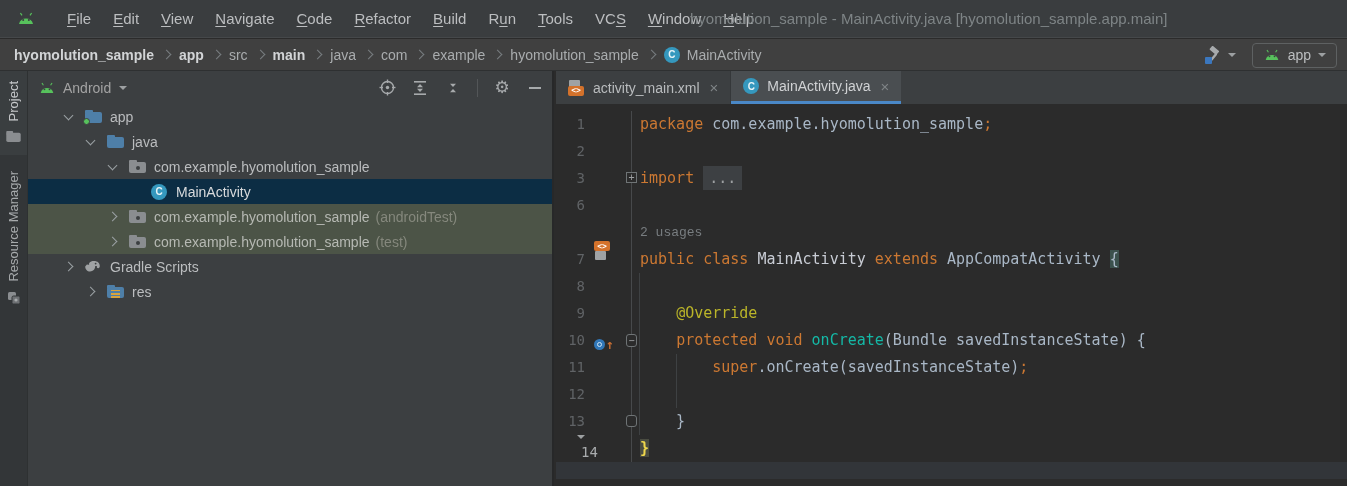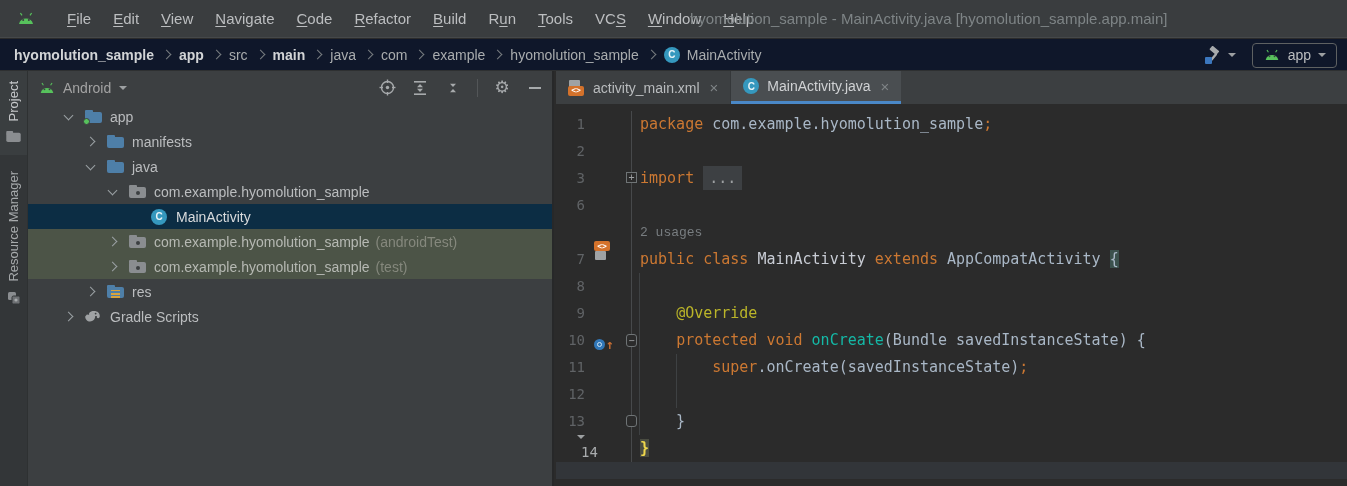--- a/index.html
+++ b/index.html
@@ -8,21 +8,21 @@
 
   
   .menubar { position:absolute; left:0; top:0; width:1347px; height:38px; background:#3A3D3F;
              border-bottom:1px solid #45484A; display:flex; align-items:center; }
   .menubar .logo { margin-left:16px; margin-right:20px; display:flex; }
   .menu-item { padding:0 11px; font-size:15px; color:#BCBEC0; cursor:default; }
   .menu-item u { text-underline-offset:2px; }
   .win-title { position:absolute; left:690px; top:0; height:38px; line-height:38px; font-size:15px; color:#7E8486; }
 
   
-  .navbar { position:absolute; left:0; top:39px; width:1347px; height:32px; background:#0f172a;
+  .navbar { position:absolute; left:0; top:39px; width:1347px; height:32px; background:#404040;
             border-bottom:1px solid #2E3031; display:flex; align-items:center; padding-left:14px; }
   .crumb { font-size:14px; color:#A9ACAE; }
   .crumb.bold { font-weight:bold; color:#D2D4D6; }
   .crumb-sep { width:7px; height:7px; border-top:1.5px solid #787D80; border-right:1.5px solid #787D80;
                transform:rotate(45deg); margin:0 9px; flex:none; }
   .nav-right { position:absolute; right:10px; top:0; height:32px; display:flex; align-items:center; gap:16px; }
   .build-group { display:flex; align-items:center; gap:6px; }
   .caret { width:0; height:0; border-left:4px solid transparent; border-right:4px solid transparent;
            border-top:4px solid #9DA0A2; }
   .run-config { display:flex; align-items:center; gap:7px; border:1px solid #5E6162; border-radius:4px;
@@ -264,27 +264,20 @@
     <div class="tree-row ind0">
       <span class="chev expanded"></span>
       <span class="tree-icon-slot">
           <span class="folder">
             <span class="green-dot"></span>
           </span>
         </span>
       <span class="label">app</span>
     </div>
     <div class="tree-row ind1">
-      <span class="chev collapsed"></span>
-      <span class="tree-icon-slot">
-          <span class="folder"></span>
-        </span>
-      <span class="label">manifests</span>
-    </div>
-    <div class="tree-row ind1">
       <span class="chev expanded"></span>
       <span class="tree-icon-slot">
           <span class="folder"></span>
         </span>
       <span class="label">java</span>
     </div>
     <div class="tree-row ind2">
       <span class="chev expanded"></span>
       <span class="tree-icon-slot">
           <span class="folder gray">
@@ -312,41 +305,41 @@
     </div>
     <div class="tree-row ind2 testbg">
       <span class="chev collapsed"></span>
       <span class="tree-icon-slot">
           <span class="folder gray">
             <span class="pkg-dot"></span>
           </span>
         </span>
       <span class="label">com.example.hyomolution_sample</span>
       <span class="suffix">(test)</span>
-    </div>
-    <div class="tree-row ind1">
-      <span class="chev collapsed"></span>
-      <span class="tree-icon-slot">
-          <span class="folder">
-            <span class="res-lines"></span>
-          </span>
-        </span>
-      <span class="label">res</span>
     </div>
     <div class="tree-row ind0">
       <span class="chev collapsed"></span>
       <span class="tree-icon-slot">
         <span>
           <svg width="20" height="14" viewBox="0 0 20 14">
             <path d="M6 3.2 C8 0.4 13.4 0.6 15.3 2.6 C17.4 4.8 17.2 8.2 15.2 8.2 C14 8.2 13.4 7 14 5.9 L12.2 6.1 C12.2 9.4 10 11.4 7.1 11.4 C4.2 11.4 2.2 9.3 2.2 6.4 L4.1 4.3 C4.8 5 5.6 5 6.2 4.3 Z" fill="#9FA2A4"></path>
             <circle cx="12.6" cy="3.6" r="0.9" fill="#3C3F41"></circle>
           </svg>
         </span>
       </span>
       <span class="label">Gradle Scripts</span>
+    </div>
+    <div class="tree-row ind1">
+      <span class="chev collapsed"></span>
+      <span class="tree-icon-slot">
+          <span class="folder">
+            <span class="res-lines"></span>
+          </span>
+        </span>
+      <span class="label">res</span>
     </div>
   </div>
 </div>
 
 <div class="editor">
   <div class="tabbar">
     <div class="tab">
       <span class="icon-layout">
           <span class="il-badge">&lt;&gt;</span>
         </span>

